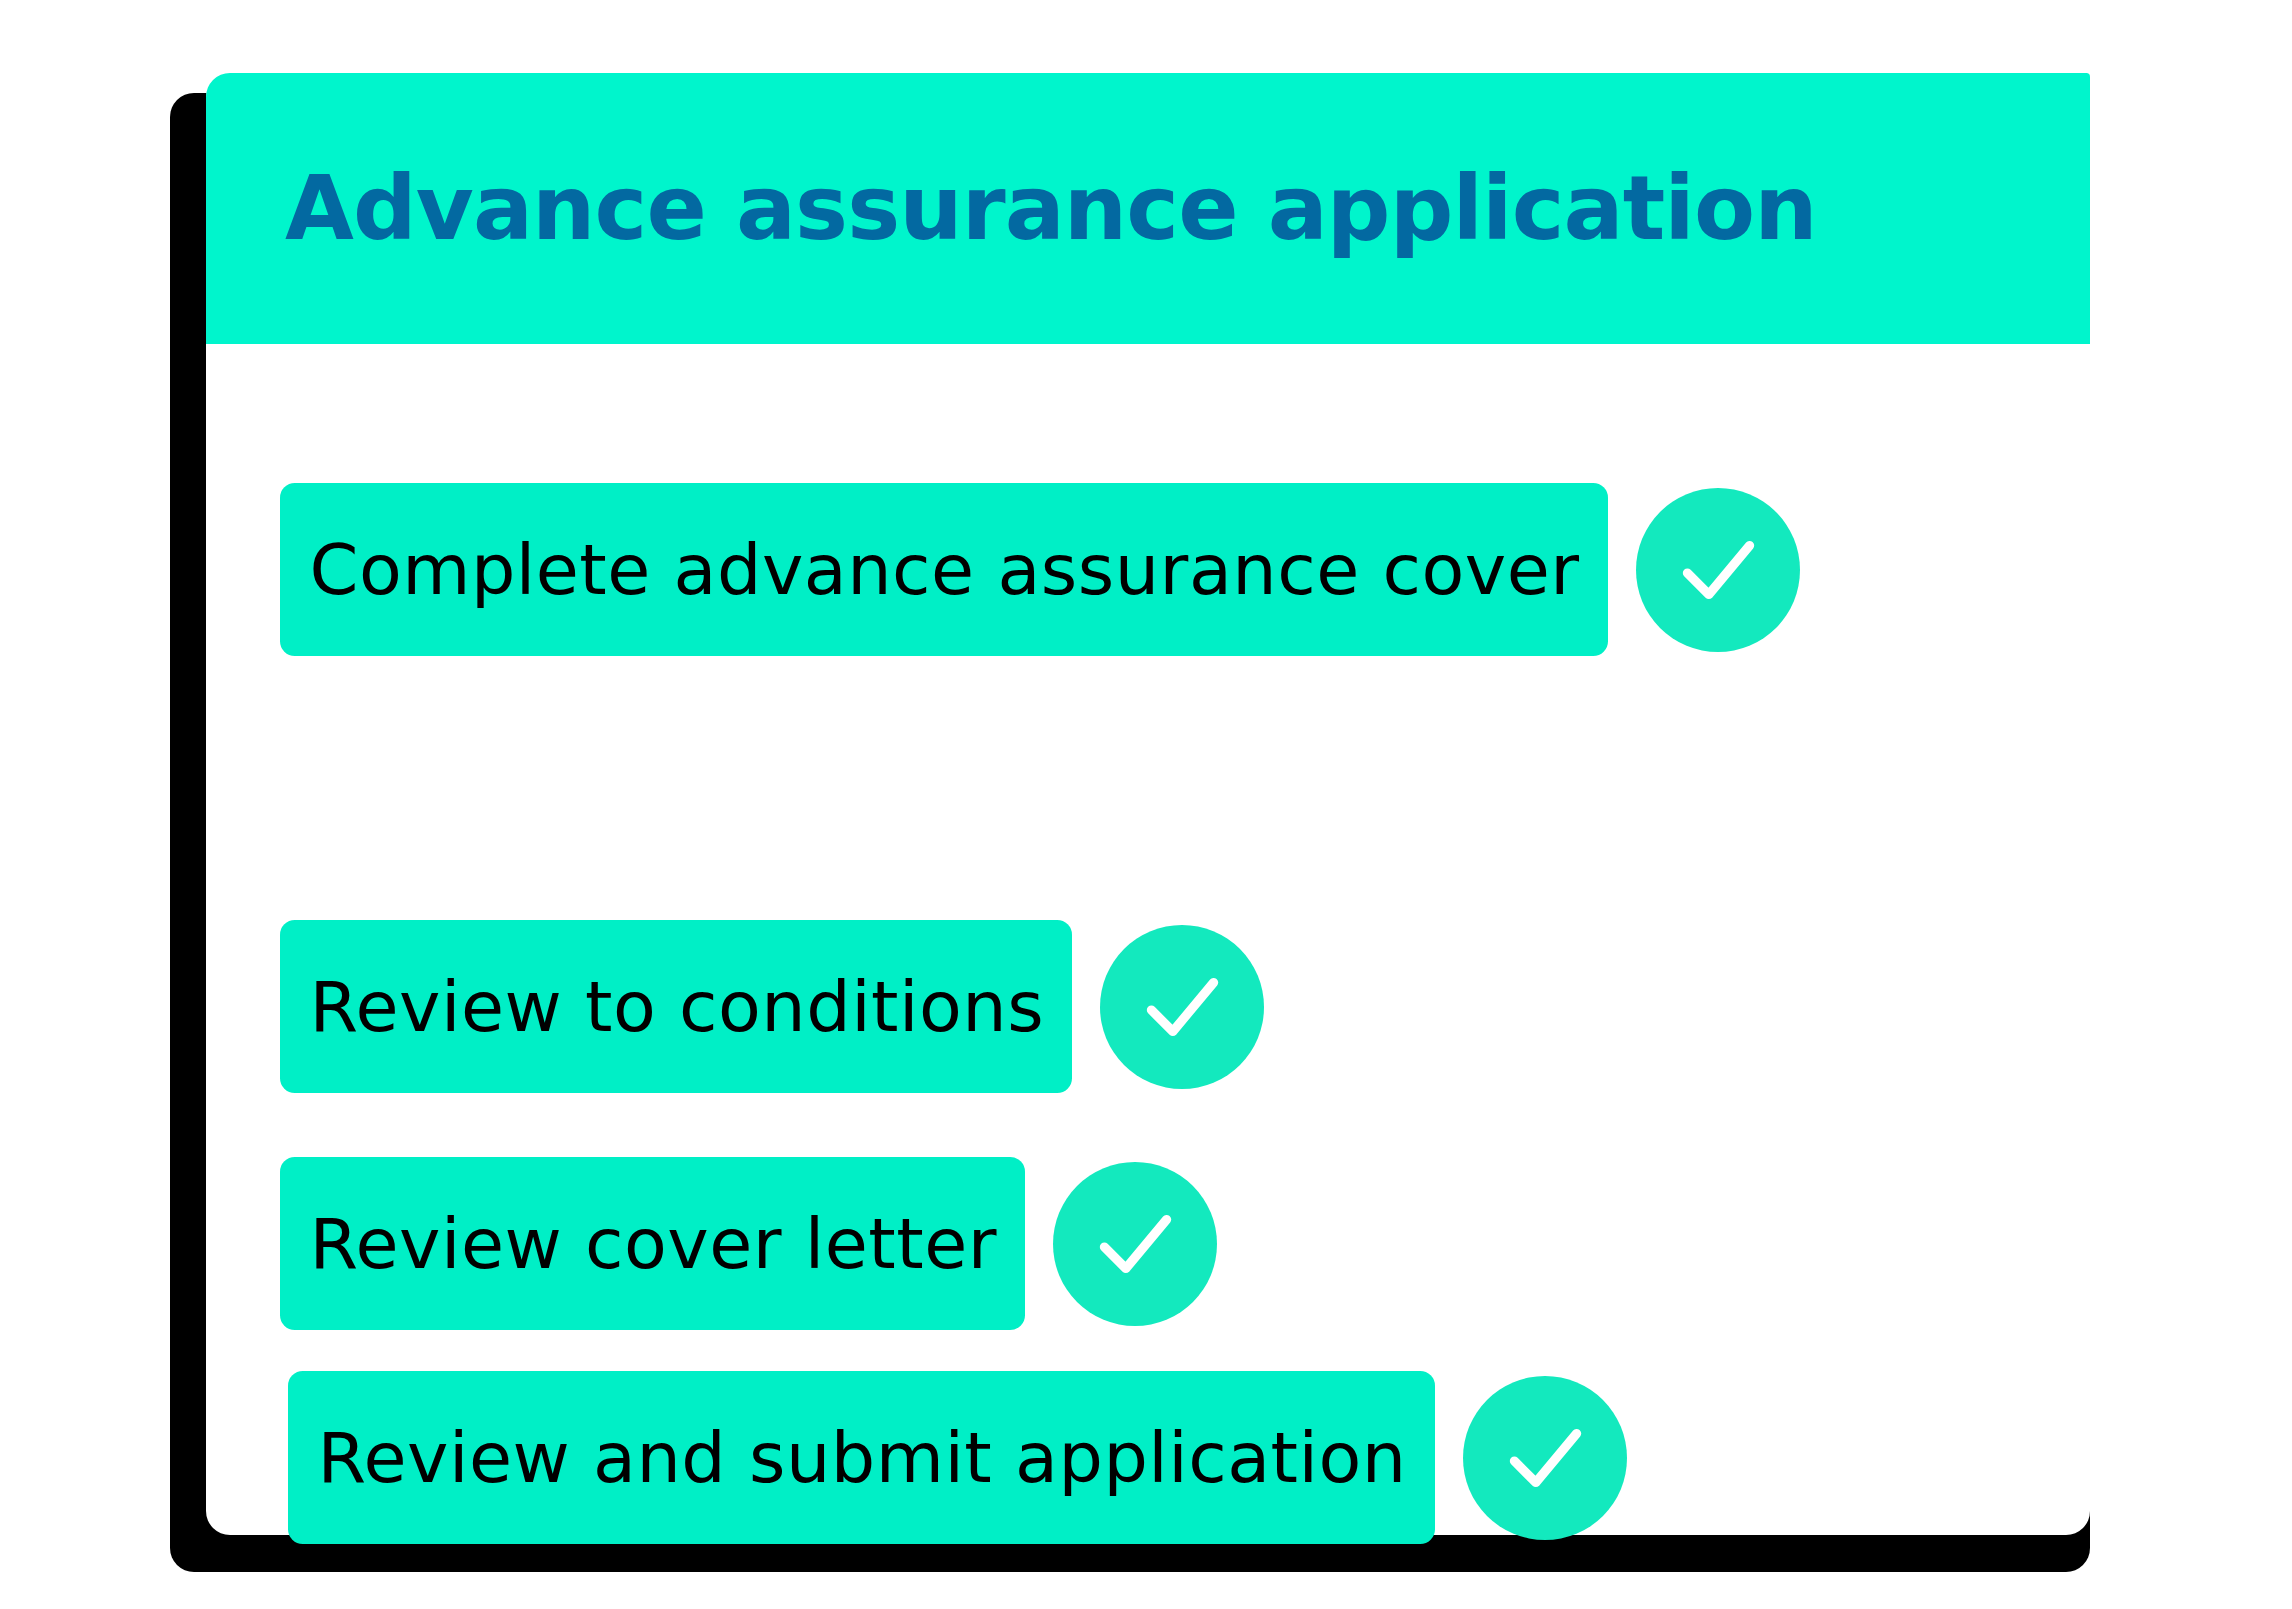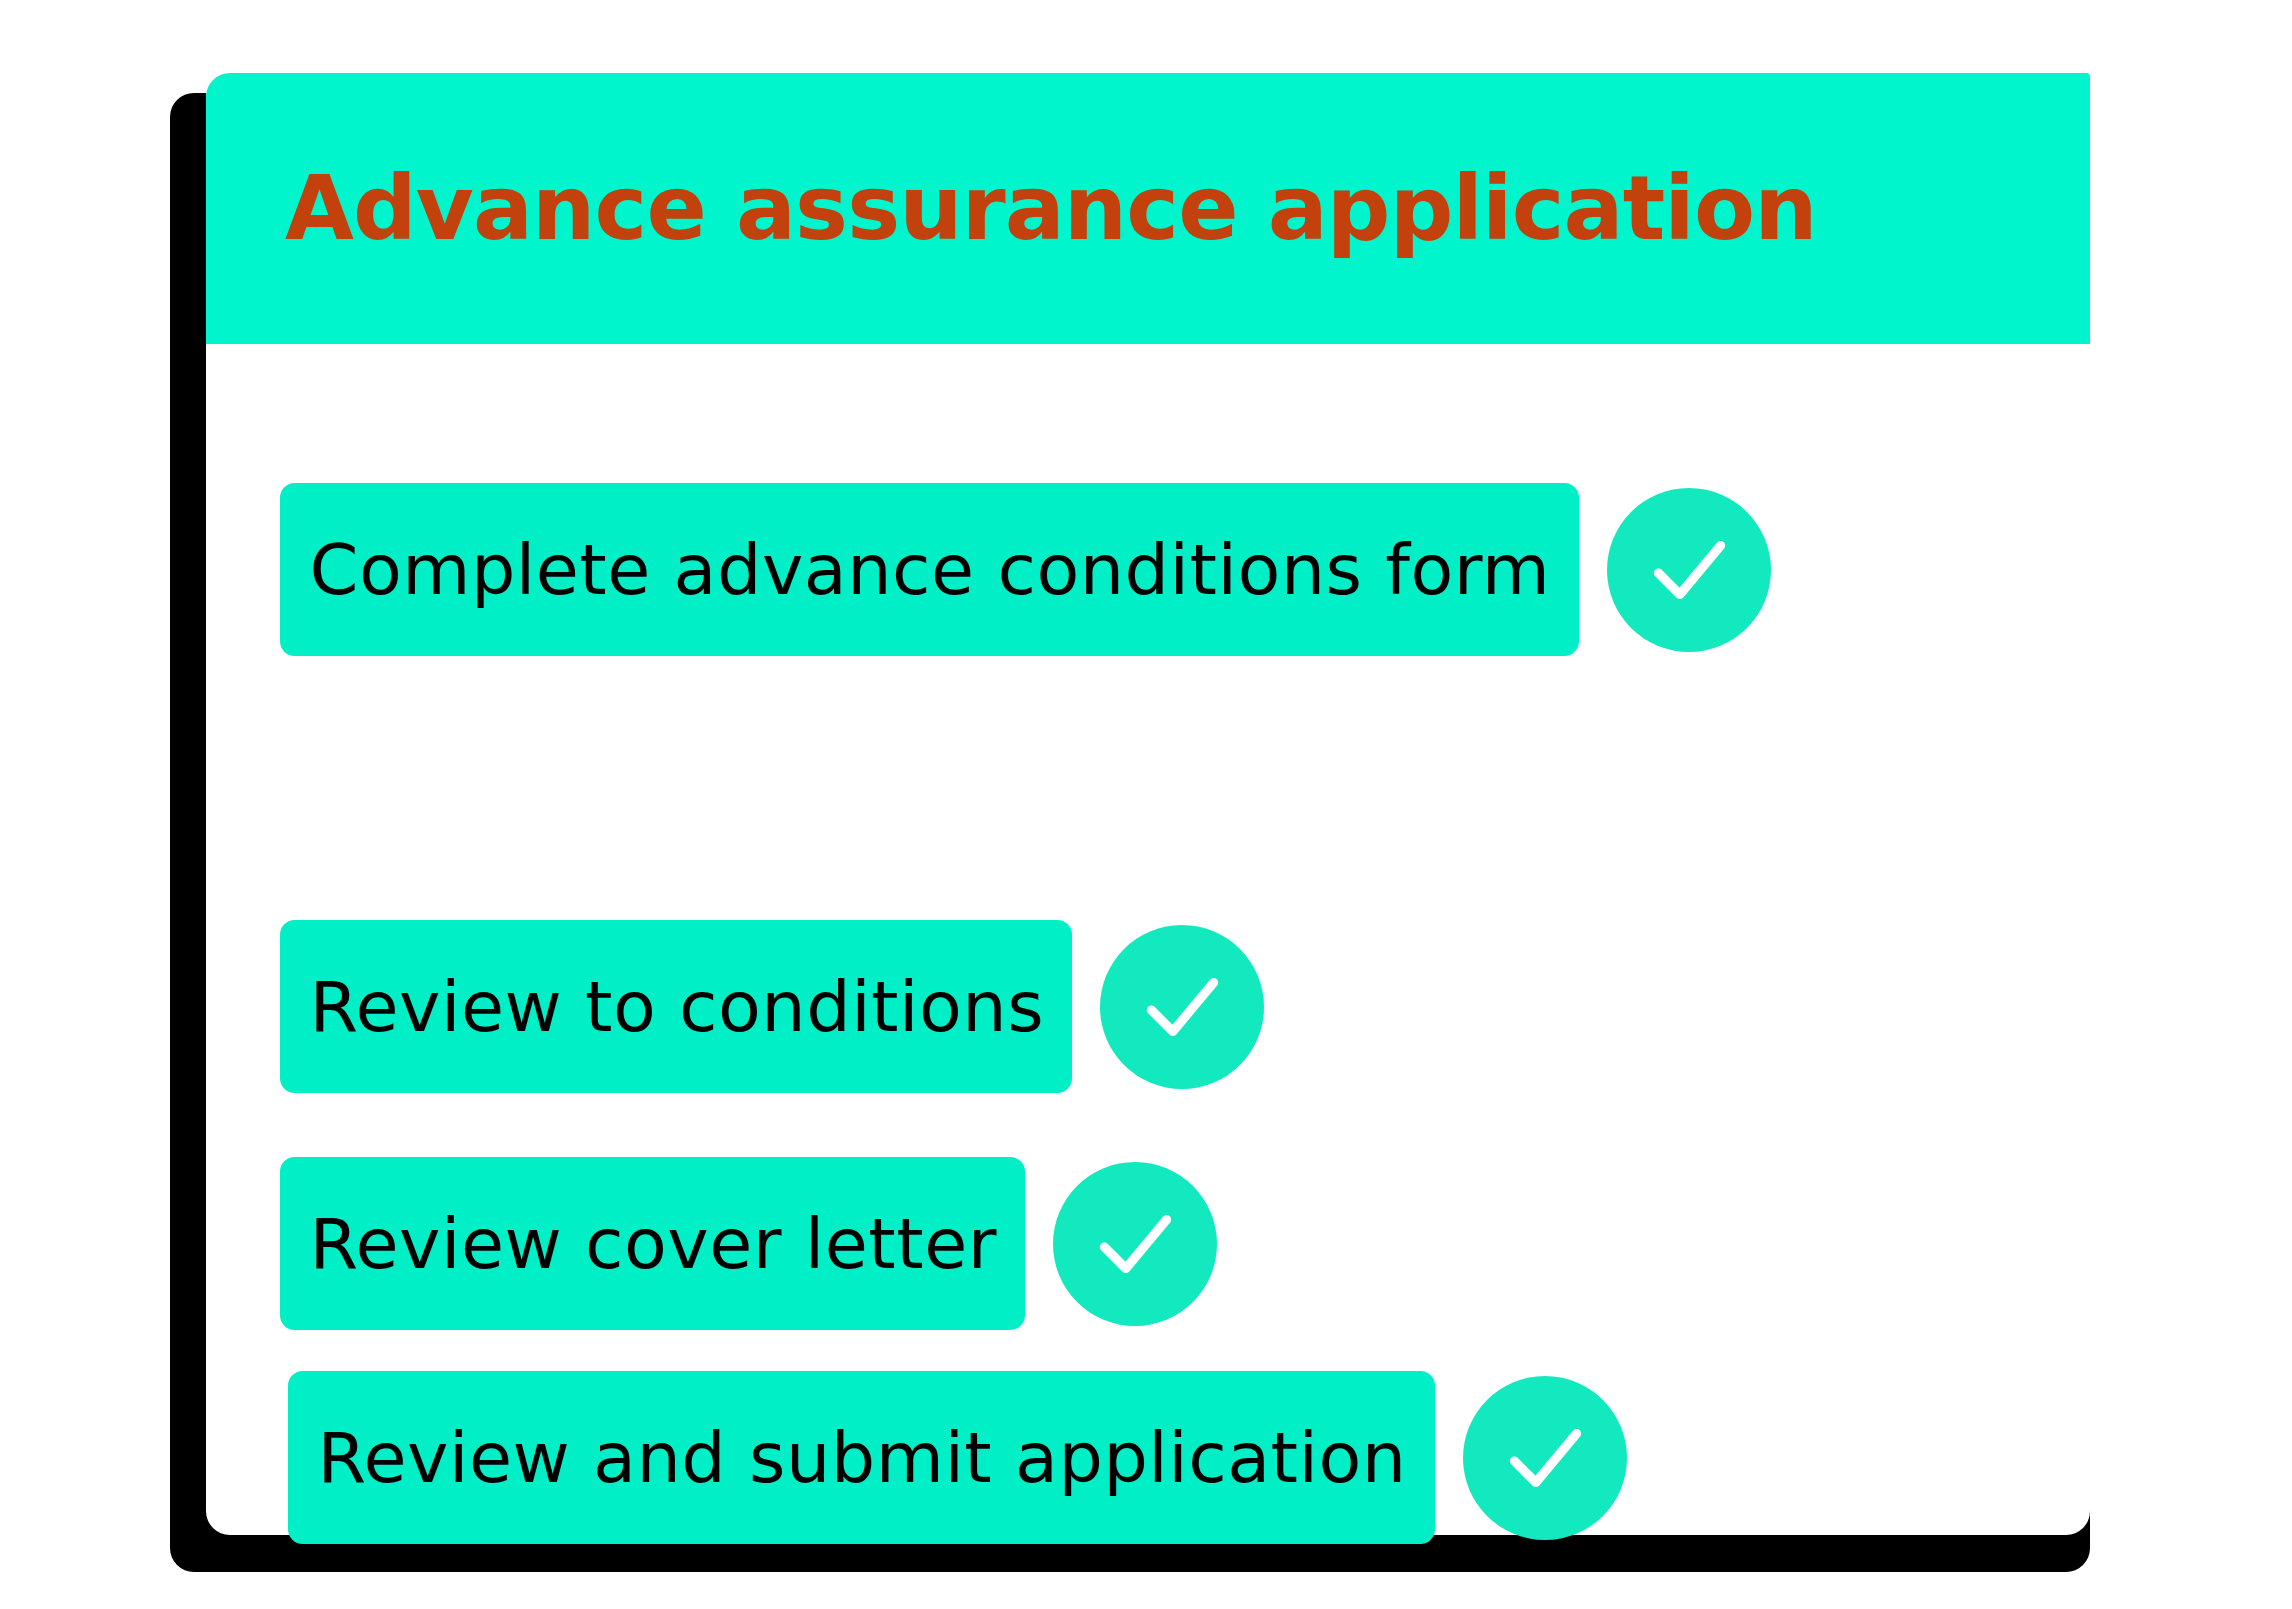--- a/index.html
+++ b/index.html
@@ -61,21 +61,21 @@
     box-sizing: border-box;
     padding-left: 79px;
   }
 
   #header-title {
     font-family: "DejaVu Sans", sans-serif;
     font-weight: 700;
     font-size: 89px;
     line-height: 1;
     letter-spacing: -0.9px;
-    color: #c2410c;
+    color: #0369a1;
     white-space: nowrap;
   }
 
   
   #checklist {
     position: absolute;
     left: 36px;
     top: 271px;
     width: 1884px;
     height: 1191px;
@@ -144,21 +144,21 @@
   <div id="card-body"></div>
 
   <div id="card-header">
     <div id="header-title">Advance assurance application</div>
   </div>
 
   <div id="checklist">
 
     <div class="checklist-row" id="row-0">
       <div class="row-pill">
-        <span class="row-label">Complete advance conditions form</span>
+        <span class="row-label">Complete advance assurance cover</span>
       </div>
       <div class="check-circle">
         <svg viewBox="0 0 100 100" aria-hidden="true">
           <path d="M20 53 L41 74 L81 26" fill="none" stroke="#FFFFFF" stroke-width="9" stroke-linecap="round" stroke-linejoin="round"></path>
         </svg>
       </div>
     </div>
 
 
     <div class="checklist-row" id="row-2">

